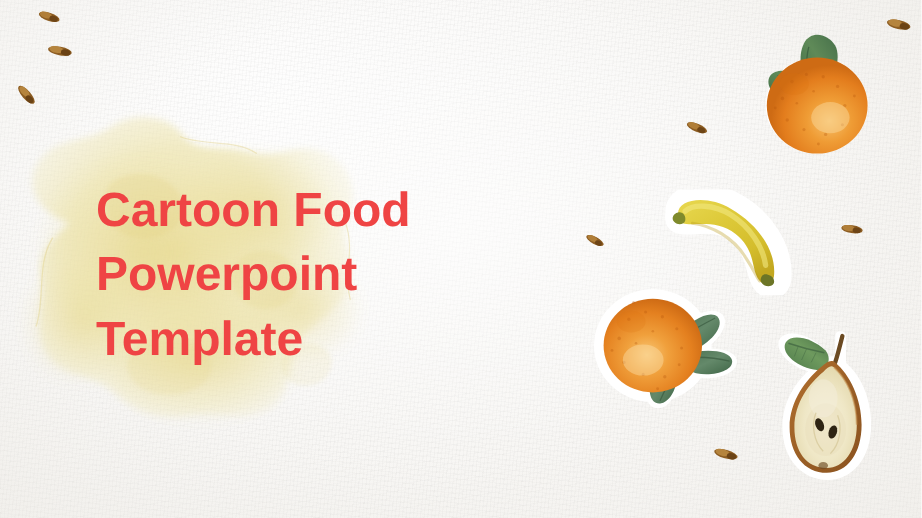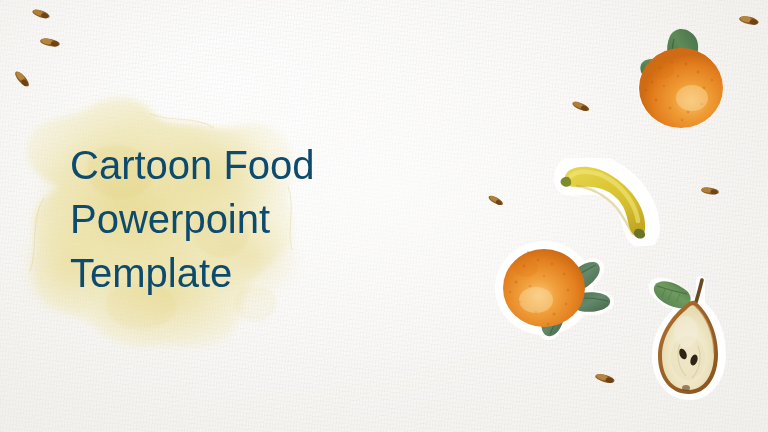--- a/index.html
+++ b/index.html
@@ -47,26 +47,26 @@
 
   
   .title-block {
     position: absolute;
     left: 64px;
     top: 132px;
     width: 430px;
     z-index: 4;
   }
   .slide-title {
-    margin: 6px;
+    margin: 16px;
     font-size: 40px;
     line-height: 54px;
-    font-weight: 400;
+    font-weight: 700;
     letter-spacing: 0px;
-    color: #0c4a6e;
+    color: #ef4444;
     white-space: pre-line;
   }
   .slide-subtitle {
     position: absolute;
     left: 66px;
     top: 251px;
     width: 392px;
     margin: 0;
     font-size: 11.5px;
     line-height: 16px;

